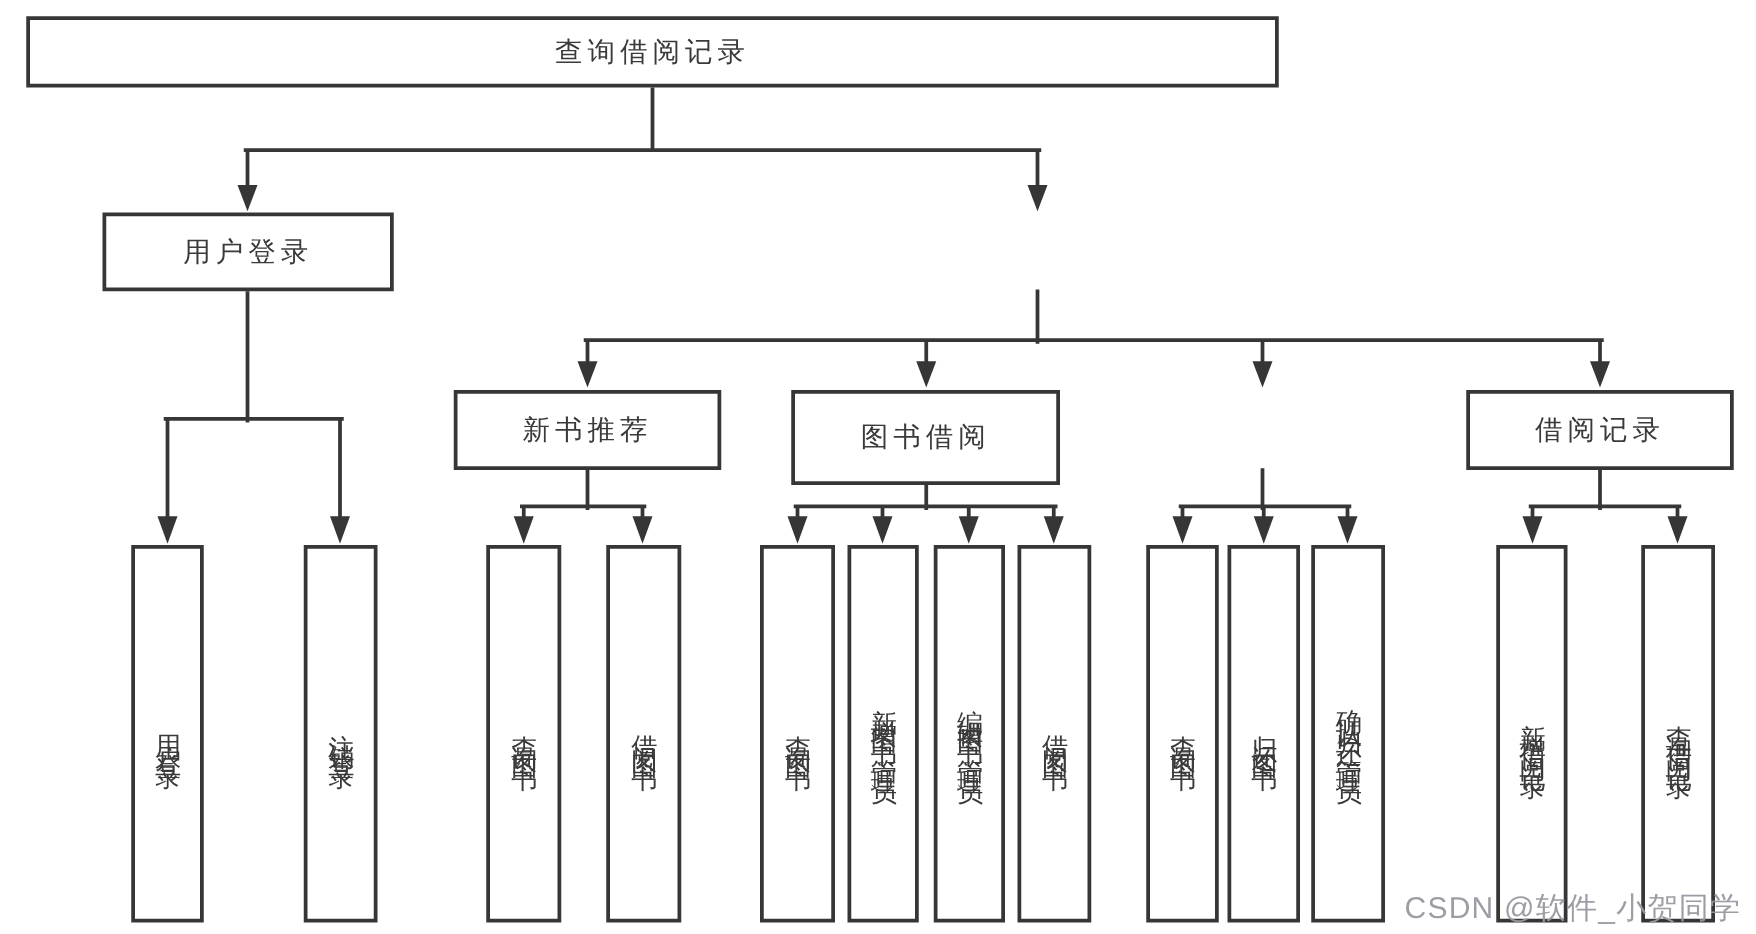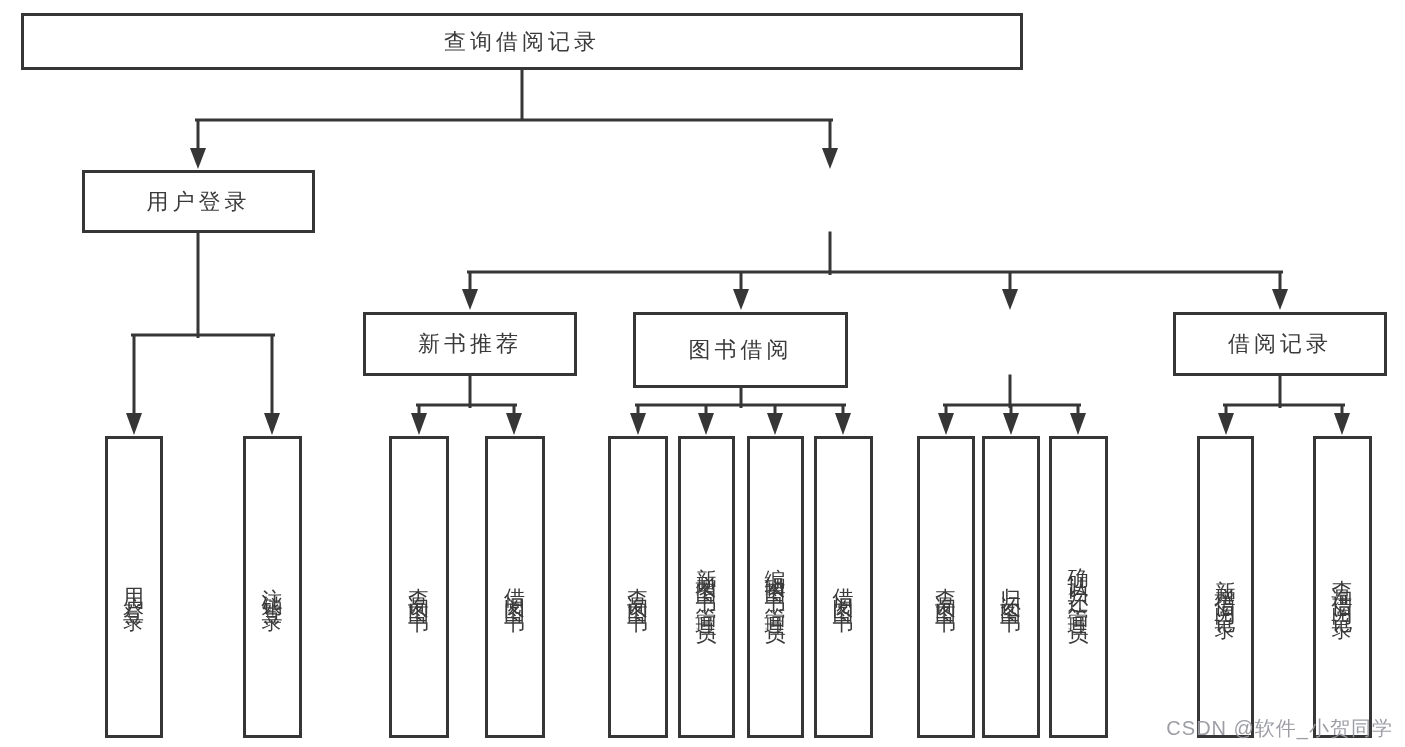--- a/index.html
+++ b/index.html
@@ -13,21 +13,21 @@
     display:flex;align-items:center;justify-content:center;
     color:#3a3a3a;z-index:2;
   }
   .hlabel{font-size:22px;letter-spacing:4px;white-space:nowrap;}
   .leaf{
     writing-mode:vertical-rl;text-orientation:mixed;
     font-size:21px;letter-spacing:8px;line-height:1;
   }
   .watermark{
     position:absolute;right:12px;bottom:5px;z-index:3;
-    font-size:20px;letter-spacing:1px;color:rgba(152,153,160,0.95);white-space:nowrap;
+    font-size:24px;letter-spacing:1px;color:rgba(152,153,160,0.95);white-space:nowrap;
   }
 </style>
 </head>
 <body>
 
 <div class="canvas">
 
   <svg class="connectors" width="1405" height="747" viewBox="0 0 1405 747">
     <g stroke="#363636" stroke-width="3" fill="none" stroke-linecap="square">
 

